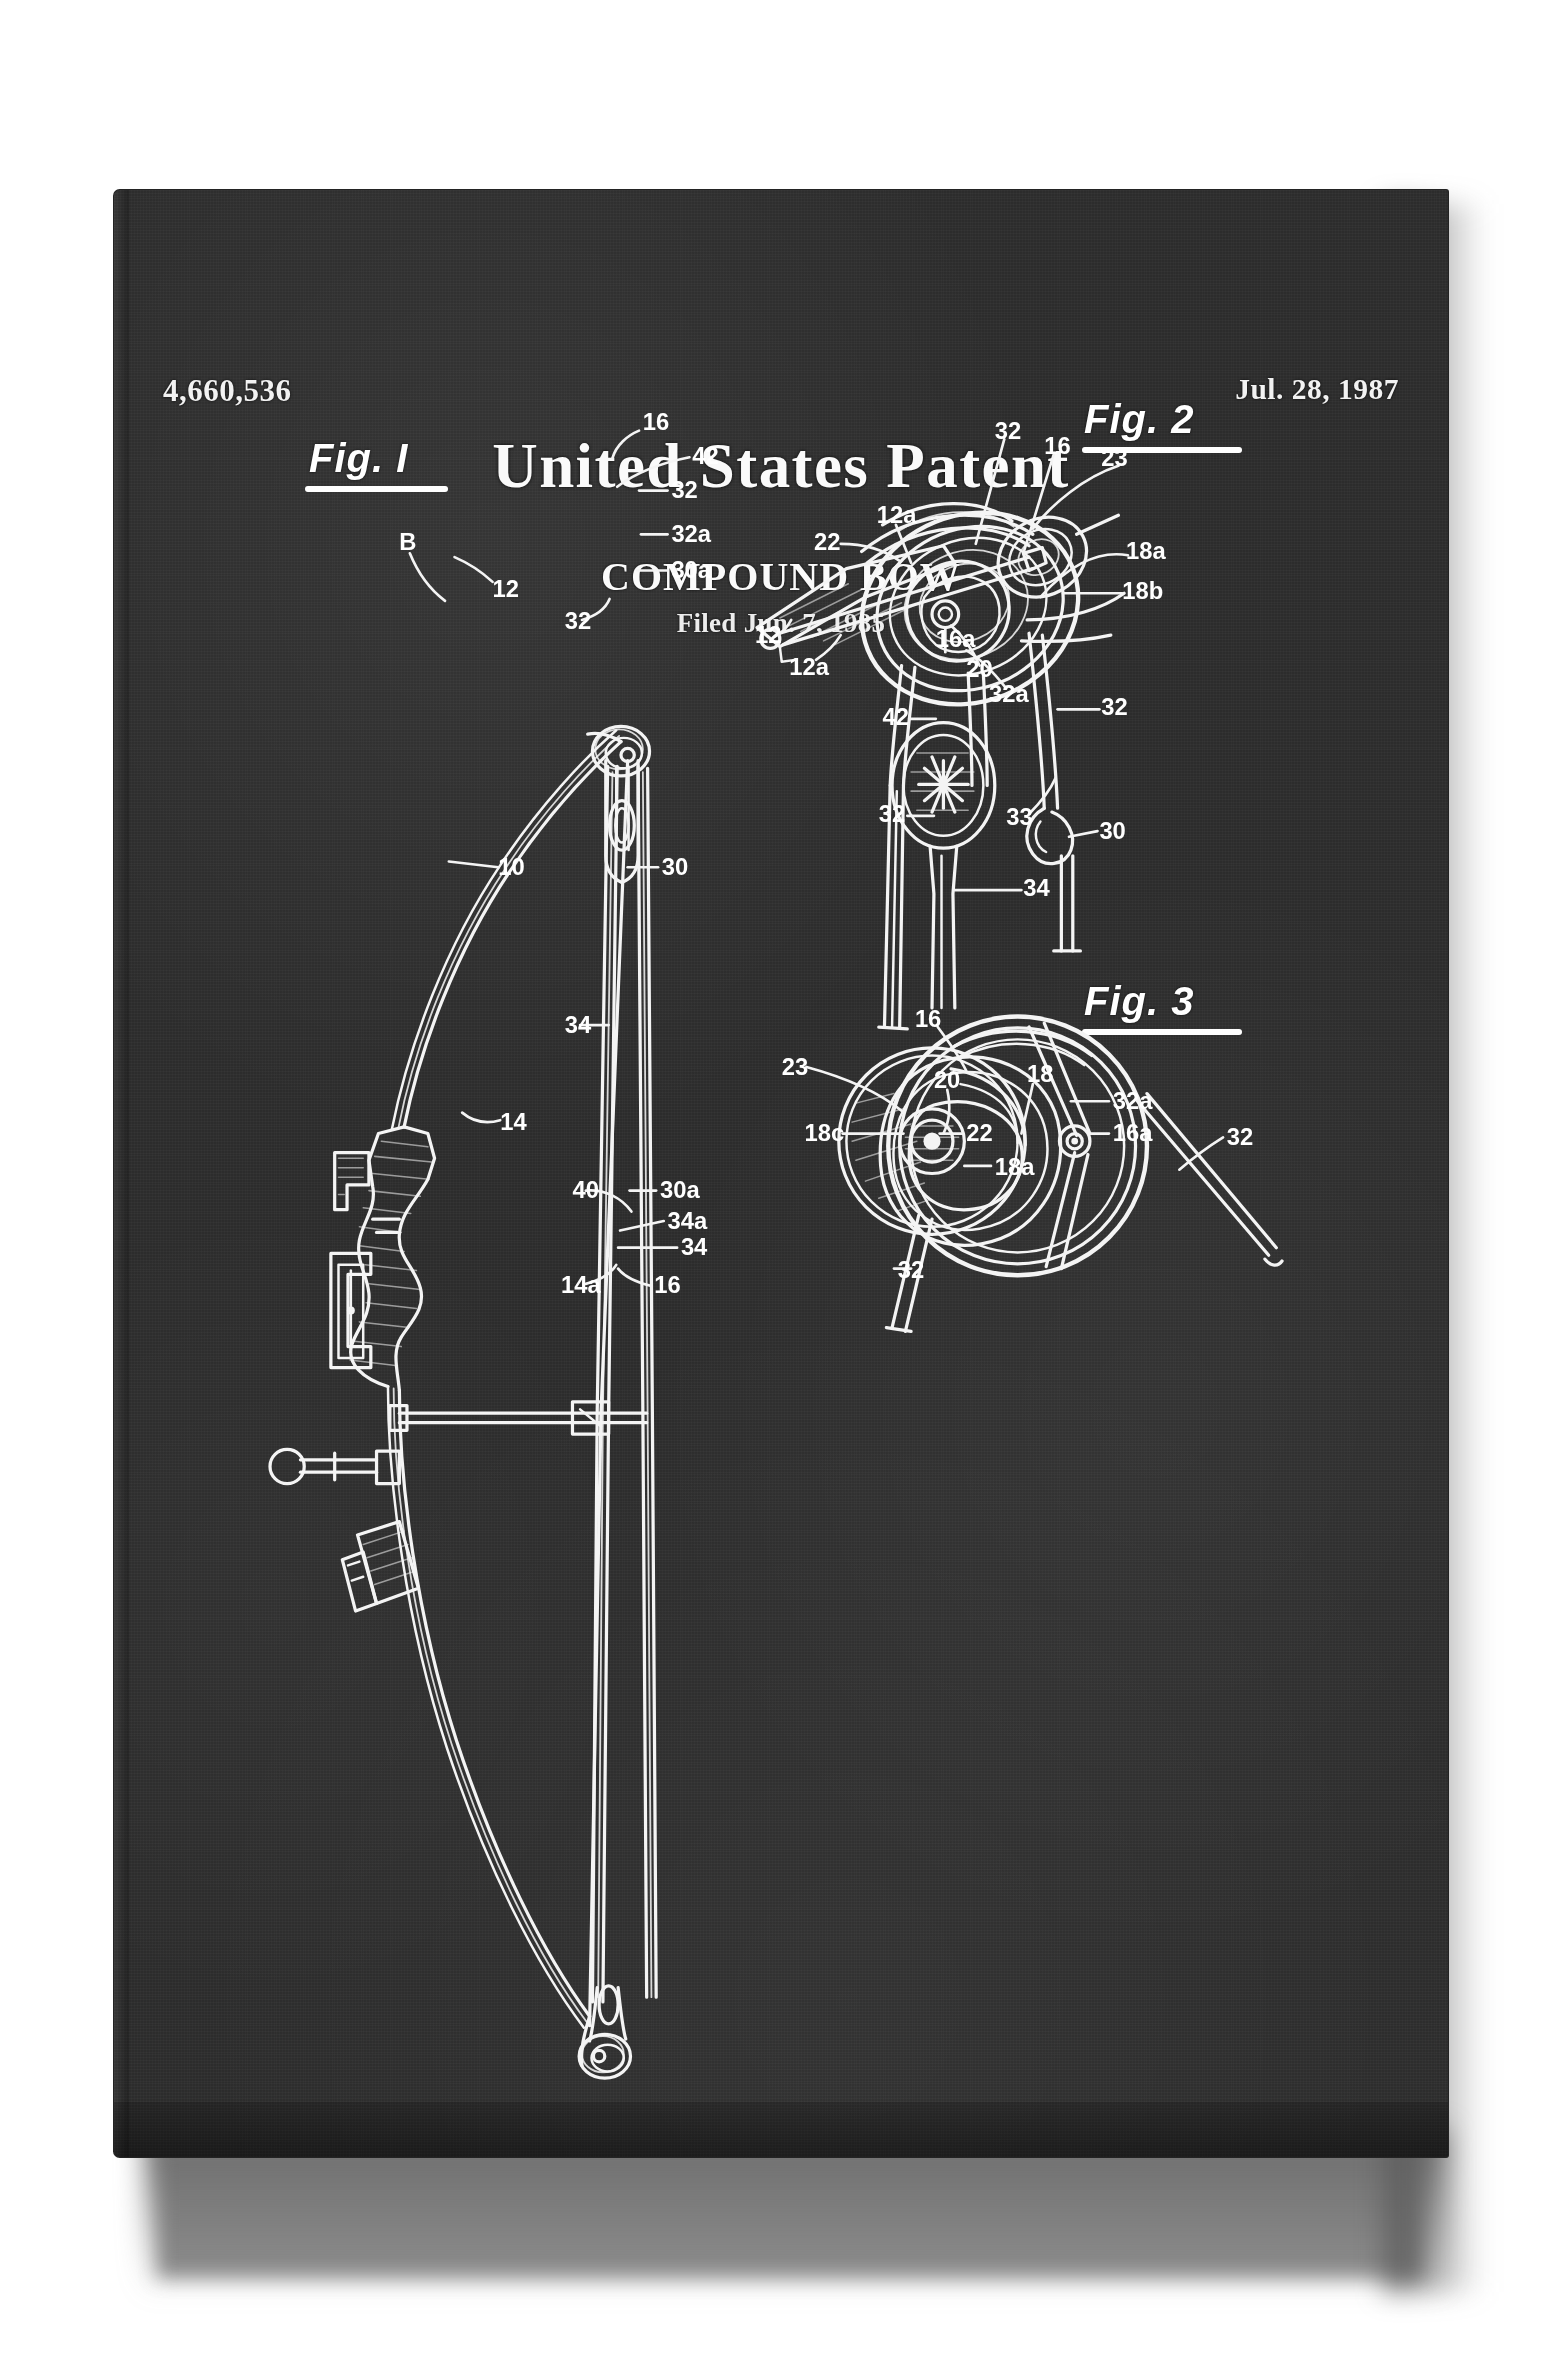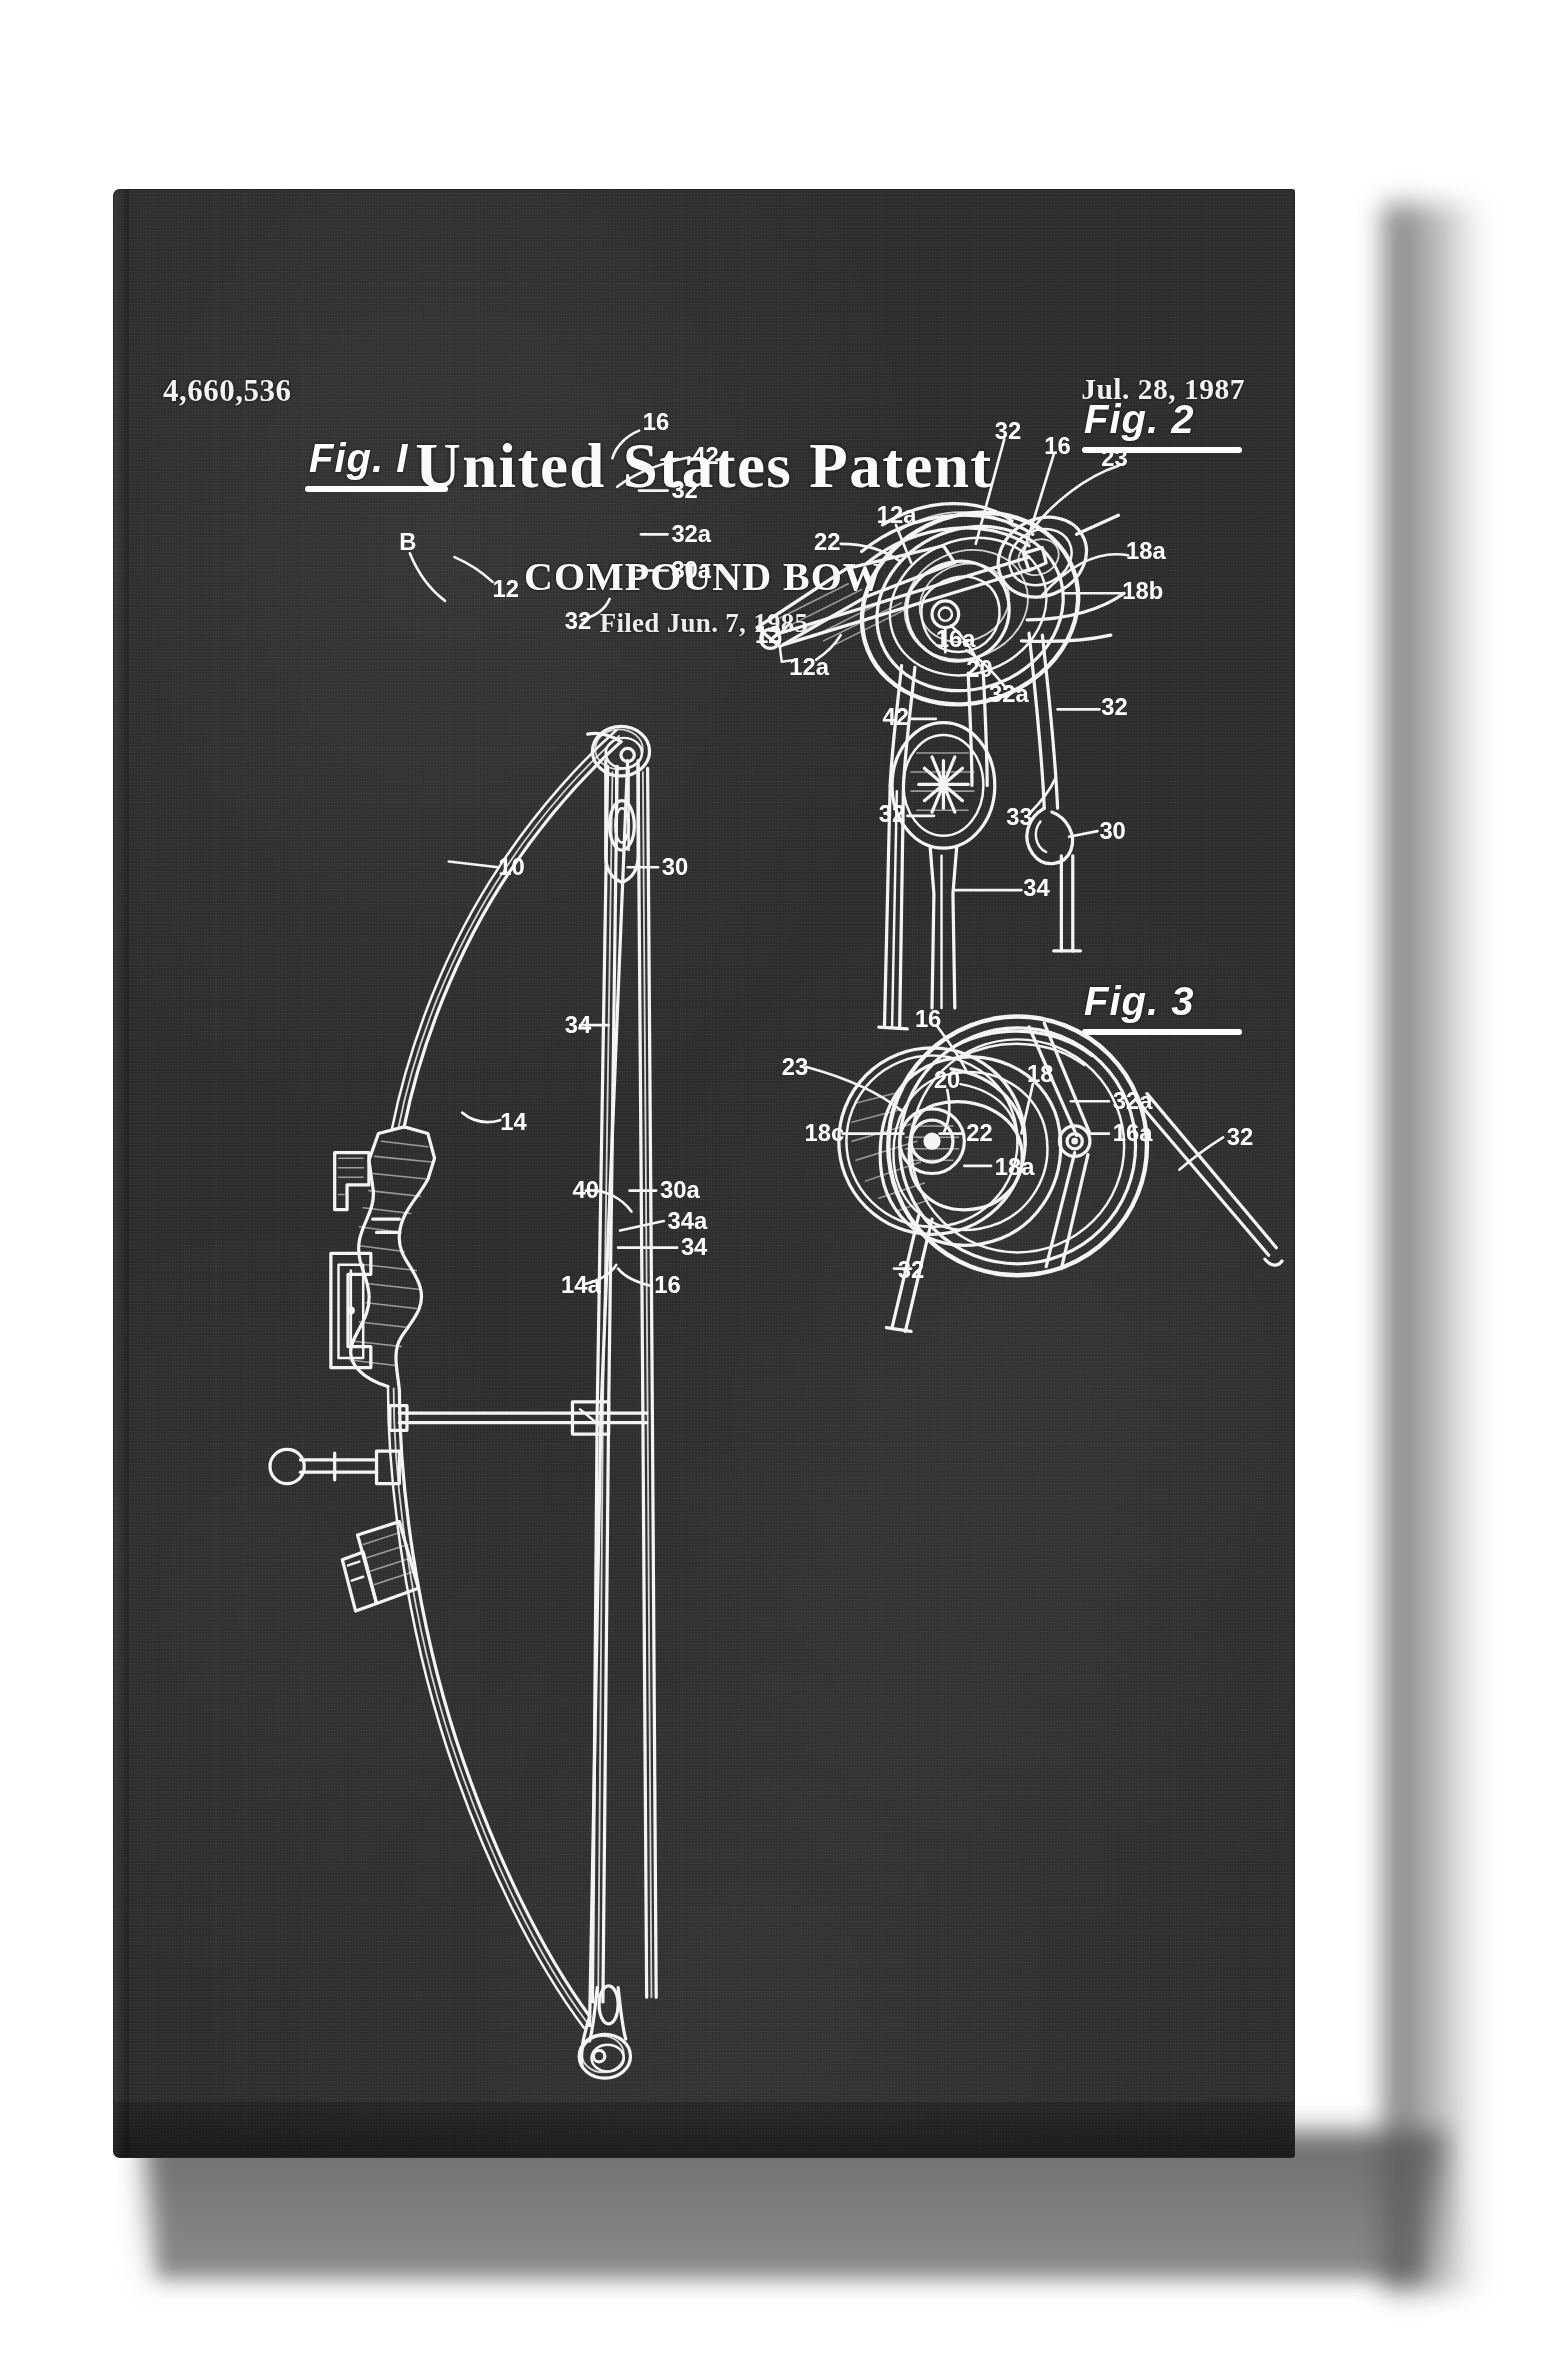--- a/index.html
+++ b/index.html
@@ -17,21 +17,21 @@
     background:linear-gradient(to bottom,rgba(105,105,105,.92),rgba(255,255,255,0));
     filter:blur(13.3px);
   }
   #shadow-block{
     position:absolute;left:157px;top:2145px;width:1265px;height:133px;
     background:#7d7d7d;filter:blur(9.5px);opacity:.85;
   }
 
   
   #canvas-print{
-    position:absolute;left:114px;top:190px;width:1180px;height:1967px;
+    position:absolute;left:114px;top:190px;width:1334px;height:1967px;
     background:#2c2c2c;
     border-radius:5.7px 1.9px 1.9px 5.7px;
     overflow:hidden;
     box-shadow:0 0 0 1px #232323;
   }
   
   #canvas-texture{
     position:absolute;inset:0;pointer-events:none;
     background-image:
       repeating-linear-gradient(0deg,rgba(255,255,255,.022) 0 1px,rgba(0,0,0,0) 1px 2.9px),

